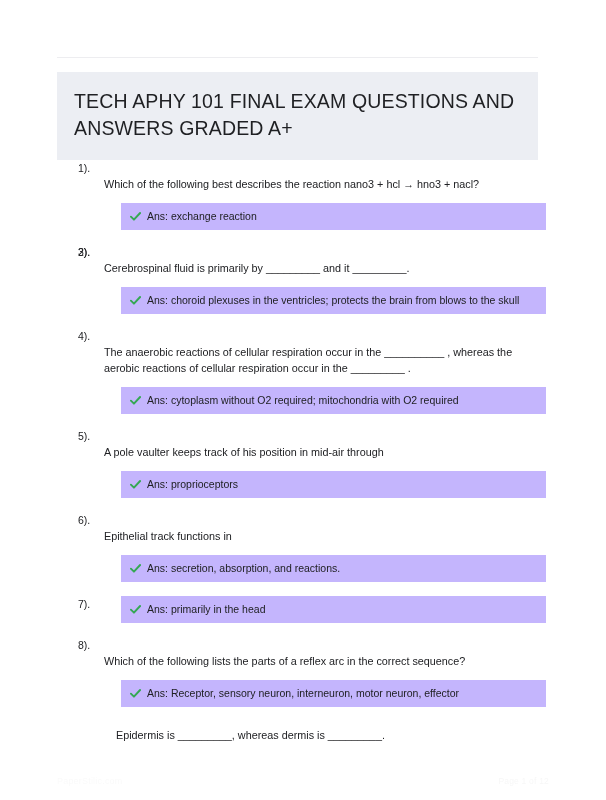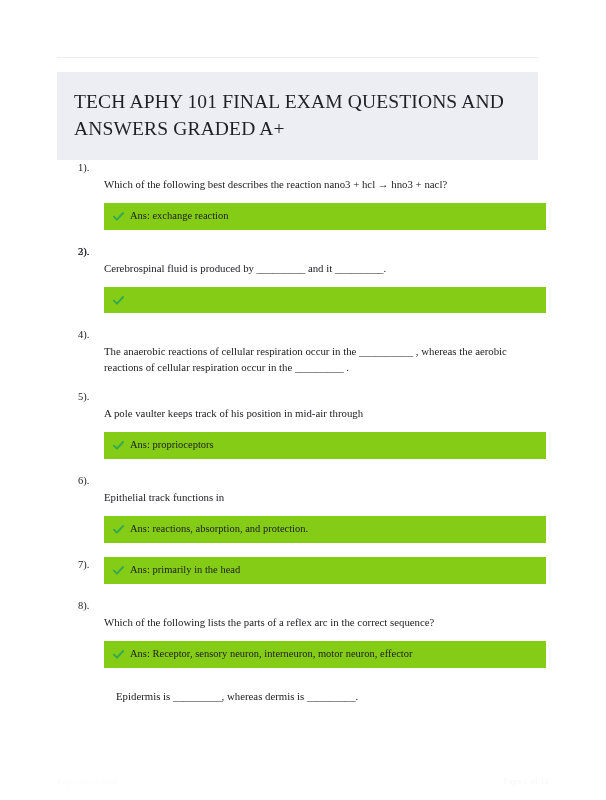--- a/index.html
+++ b/index.html
@@ -15,21 +15,20 @@
     color: #202124;
     overflow: hidden;
     position: relative;
   }
 
   .page {
     position: relative;
     width: 606px;
     height: 800px;
     background: #ffffff;
-    font-family: Liberation Serif, serif;
   }
 
   
   .top-rule {
     position: absolute;
     left: 57px;
     top: 57px;
     width: 481px;
     height: 1px;
     background: #ededf0;
@@ -79,23 +78,23 @@
 
   .qtext {
     margin-left: 26px;
     font-size: 10.8px;
     line-height: 16px;
     color: #202124;
     padding-top: 16px;
   }
 
   .ansbox {
-    margin-left: 26px;
+    margin-left: 43px;
     margin-top: 11px;
-    background: #84cc16;
+    background: #c4b5fd;
     padding: 6px 17px 7px 9px;
     display: block;
   }
   .ansrow {
     display: flex;
     align-items: flex-start;
     gap: 6px;
   }
   .check-icon {
     flex: 0 0 auto;
@@ -163,32 +162,41 @@
             </svg>
             <span class="anstext">Ans: exchange reaction</span>
           </div>
         </div>
       </div>
       <div class="qitem">
         <div class="qnum">2).</div>
       </div>
       <div class="qitem">
         <div class="qnum">3).</div>
-        <div class="qtext">Cerebrospinal fluid is produced by _________ and it _________.</div>
-        <div class="ansbox">
-          <div class="ansrow">
-            <svg class="check-icon" viewBox="0 0 12 12">
-              <path d="M1 6.2 L4.3 9.4 L11 2.2" fill="none" stroke="#34a853" stroke-width="2.1" stroke-linecap="round" stroke-linejoin="round"></path>
-            </svg>
+        <div class="qtext">Cerebrospinal fluid is primarily by _________ and it _________.</div>
+        <div class="ansbox">
+          <div class="ansrow">
+            <svg class="check-icon" viewBox="0 0 12 12">
+              <path d="M1 6.2 L4.3 9.4 L11 2.2" fill="none" stroke="#34a853" stroke-width="2.1" stroke-linecap="round" stroke-linejoin="round"></path>
+            </svg>
+            <span class="anstext">Ans: choroid plexuses in the ventricles; protects the brain from blows to the skull</span>
           </div>
         </div>
       </div>
       <div class="qitem">
         <div class="qnum">4).</div>
         <div class="qtext">The anaerobic reactions of cellular respiration occur in the __________ , whereas the aerobic reactions of cellular respiration occur in the _________ .</div>
+        <div class="ansbox">
+          <div class="ansrow">
+            <svg class="check-icon" viewBox="0 0 12 12">
+              <path d="M1 6.2 L4.3 9.4 L11 2.2" fill="none" stroke="#34a853" stroke-width="2.1" stroke-linecap="round" stroke-linejoin="round"></path>
+            </svg>
+            <span class="anstext">Ans: cytoplasm without O2 required; mitochondria with O2 required</span>
+          </div>
+        </div>
       </div>
       <div class="qitem">
         <div class="qnum">5).</div>
         <div class="qtext">A pole vaulter keeps track of his position in mid-air through</div>
         <div class="ansbox">
           <div class="ansrow">
             <svg class="check-icon" viewBox="0 0 12 12">
               <path d="M1 6.2 L4.3 9.4 L11 2.2" fill="none" stroke="#34a853" stroke-width="2.1" stroke-linecap="round" stroke-linejoin="round"></path>
             </svg>
             <span class="anstext">Ans: proprioceptors</span>
@@ -196,21 +204,21 @@
         </div>
       </div>
       <div class="qitem">
         <div class="qnum">6).</div>
         <div class="qtext">Epithelial track functions in</div>
         <div class="ansbox">
           <div class="ansrow">
             <svg class="check-icon" viewBox="0 0 12 12">
               <path d="M1 6.2 L4.3 9.4 L11 2.2" fill="none" stroke="#34a853" stroke-width="2.1" stroke-linecap="round" stroke-linejoin="round"></path>
             </svg>
-            <span class="anstext">Ans: reactions, absorption, and protection.</span>
+            <span class="anstext">Ans: secretion, absorption, and reactions.</span>
           </div>
         </div>
       </div>
       <div class="qitem">
         <div class="qnum">7).</div>
         <div class="ansbox">
           <div class="ansrow">
             <svg class="check-icon" viewBox="0 0 12 12">
               <path d="M1 6.2 L4.3 9.4 L11 2.2" fill="none" stroke="#34a853" stroke-width="2.1" stroke-linecap="round" stroke-linejoin="round"></path>
             </svg>

